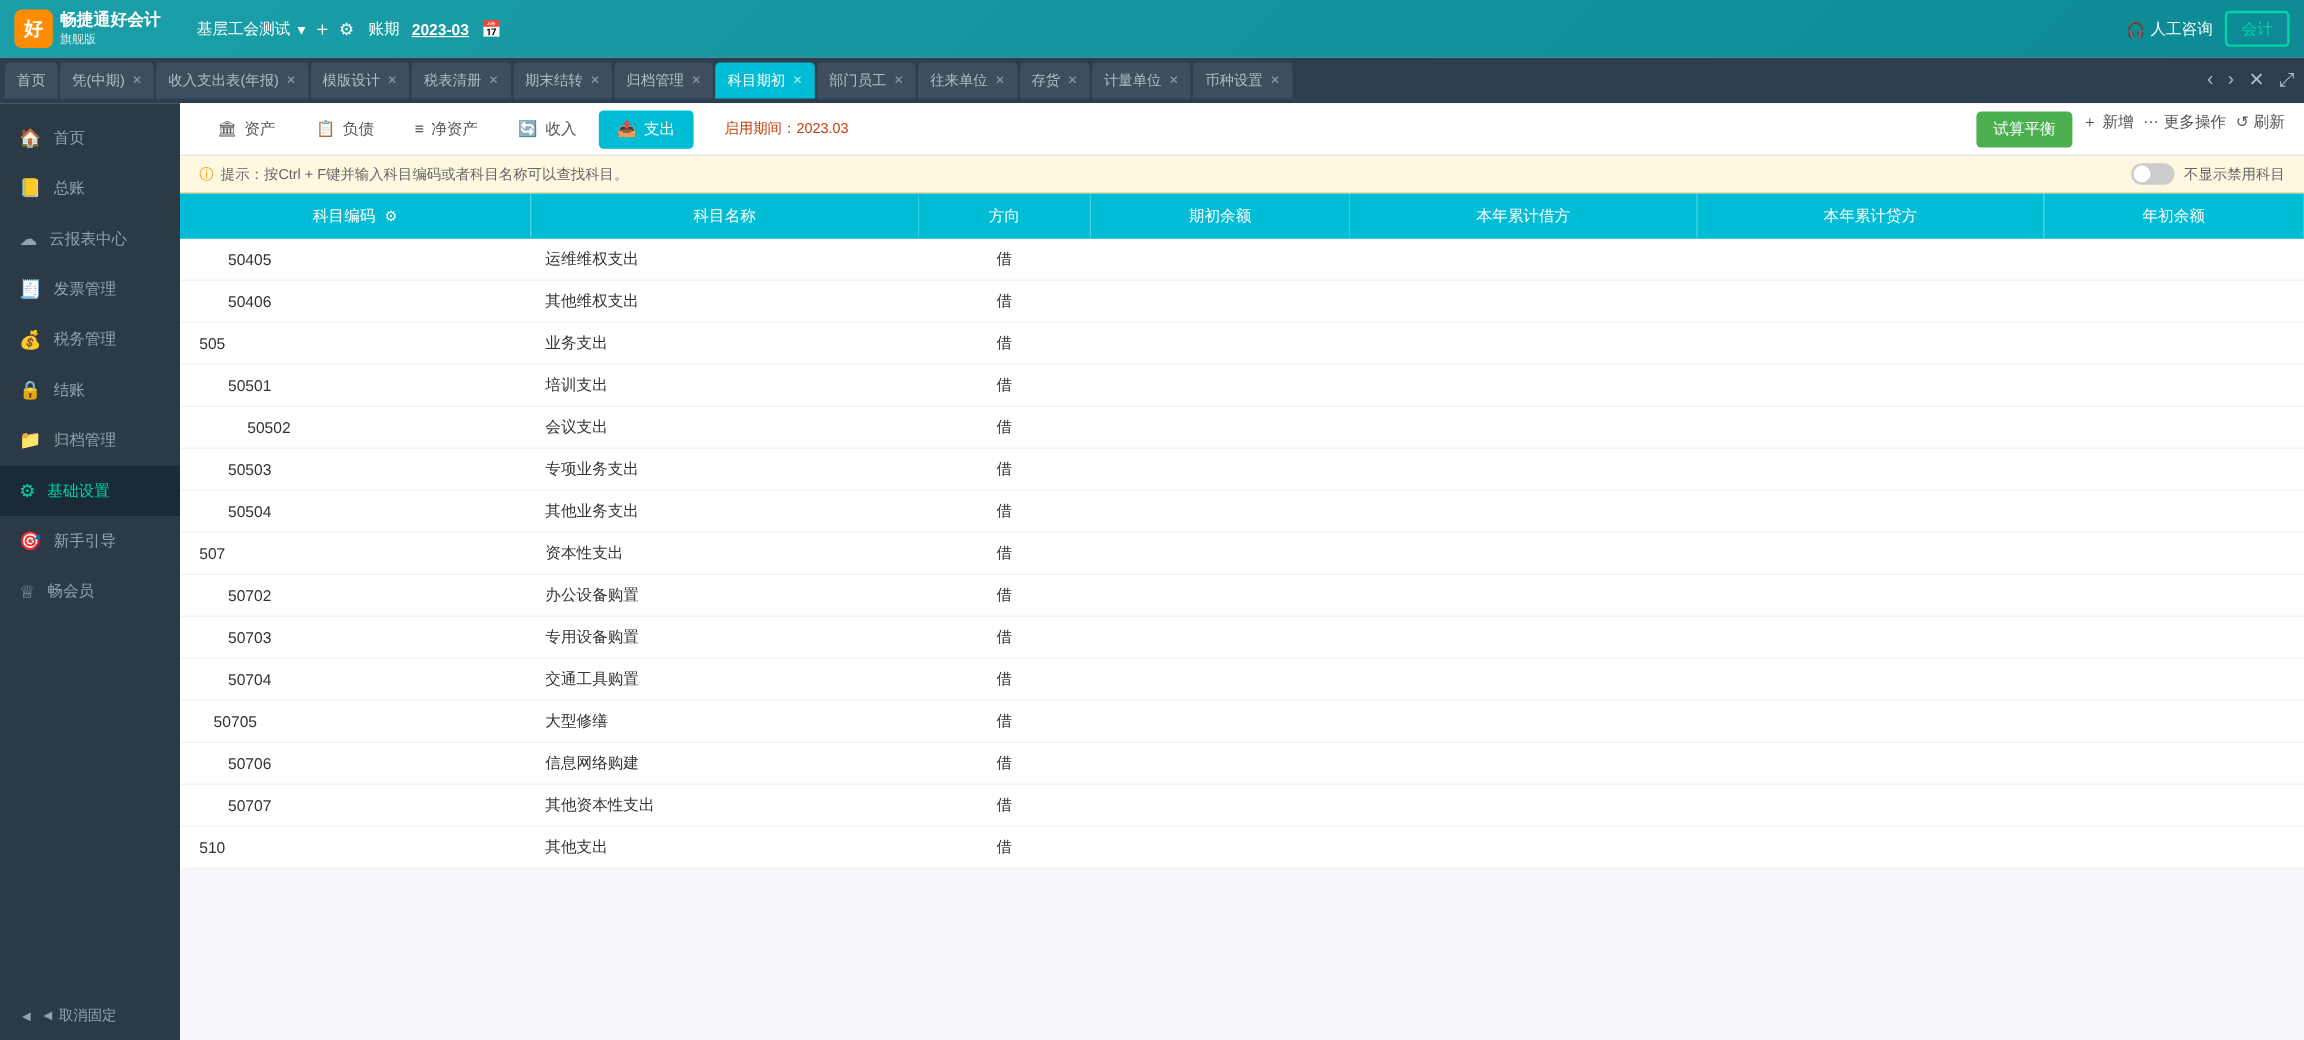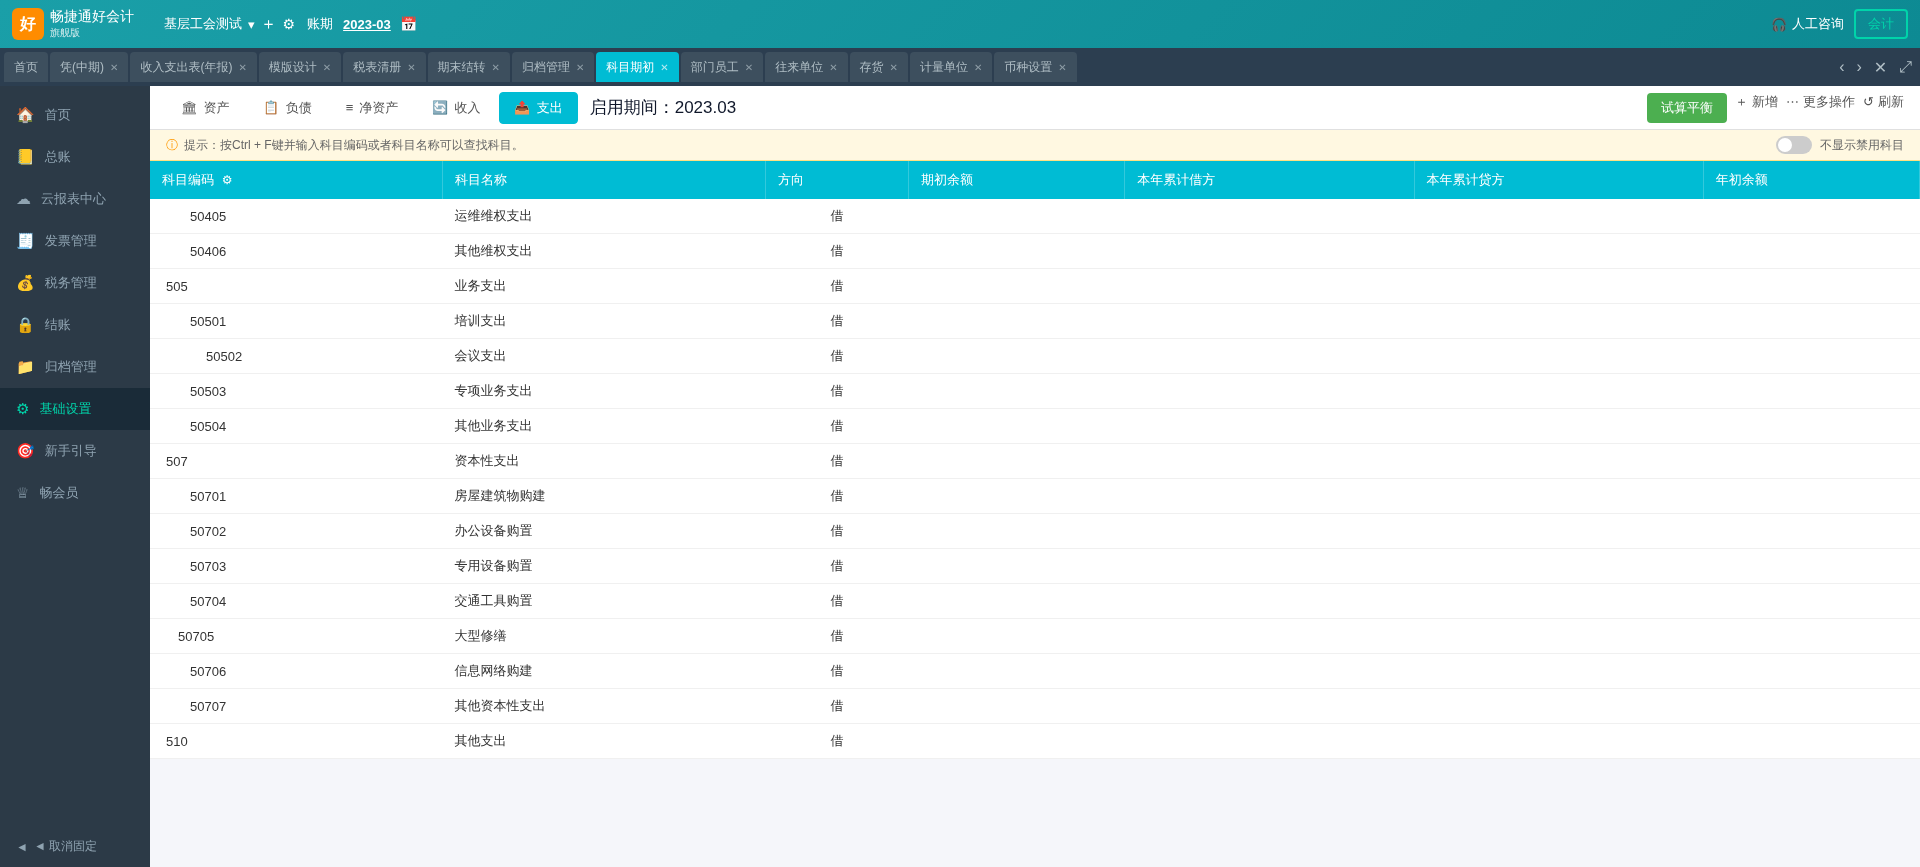--- a/index.html
+++ b/index.html
@@ -22,21 +22,21 @@
       min-width: 140px;
     }
     .logo-icon {
       width: 32px; height: 32px;
       background: #ff8c00;
       border-radius: 6px;
       display: flex; align-items: center; justify-content: center;
       color: white; font-size: 16px; font-weight: bold;
     }
     .logo-text { display: flex; flex-direction: column; }
-    .logo-main { font-size: 14px; font-weight: normal; color: white; }
+    .logo-main { font-size: 14px; font-weight: bold; color: white; }
     .logo-sub { font-size: 10px; color: rgba(255,255,255,0.8); }
     .company-selector {
       display: flex; align-items: center; gap: 6px;
       color: white; font-size: 13px; cursor: pointer;
     }
     .period-info {
       display: flex; align-items: center; gap: 10px;
       color: white; font-size: 13px;
     }
     .top-bar-right {
@@ -159,23 +159,23 @@
       cursor: pointer;
       border-radius: 4px;
       border: 1px solid transparent;
     }
     .sub-tab.active {
       background: #00bcd4;
       color: white;
       border-color: #00bcd4;
     }
     .period-label {
-      margin-left: 8px;
-      color: #0f172a;
-      font-size: 17px;
+      margin-left: 22px;
+      color: #c2410c;
+      font-size: 12px;
     }
     .toolbar-right {
       margin-left: auto;
       display: flex; align-items: flex-start; gap: 8px;
     }
     .btn-balance {
       background: #4caf50;
       color: white;
       border: none;
       padding: 6px 14px;
@@ -240,21 +240,21 @@
       background: white;
     }
     thead tr {
       background: #00bcd4;
       color: white;
     }
     thead th {
       padding: 10px 12px;
       font-size: 13px;
       font-weight: normal;
-      text-align: left;
+      text-align: center;
       border-right: 1px solid rgba(255,255,255,0.2);
     }
     tbody tr {
       border-bottom: 1px solid #f0f0f0;
     }
     tbody td {
       padding: 8px 12px;
       font-size: 13px;
       color: #333;
       text-align: center;
@@ -542,29 +542,20 @@
             <tr>
     <td style="padding-left:16px">507</td>
     <td>资本性支出</td>
     <td>借</td>
     <td></td>
     <td></td>
     <td></td>
     <td></td>
   </tr>
             <tr class="row-indent">
-    <td style="padding-left:40px">50701</td>
-    <td>房屋建筑物购建</td>
-    <td>借</td>
-    <td></td>
-    <td></td>
-    <td></td>
-    <td></td>
-  </tr>
-            <tr class="row-indent">
     <td style="padding-left:40px">50702</td>
     <td>办公设备购置</td>
     <td>借</td>
     <td></td>
     <td></td>
     <td></td>
     <td></td>
   </tr>
             <tr class="row-indent">
     <td style="padding-left:40px">50703</td>

